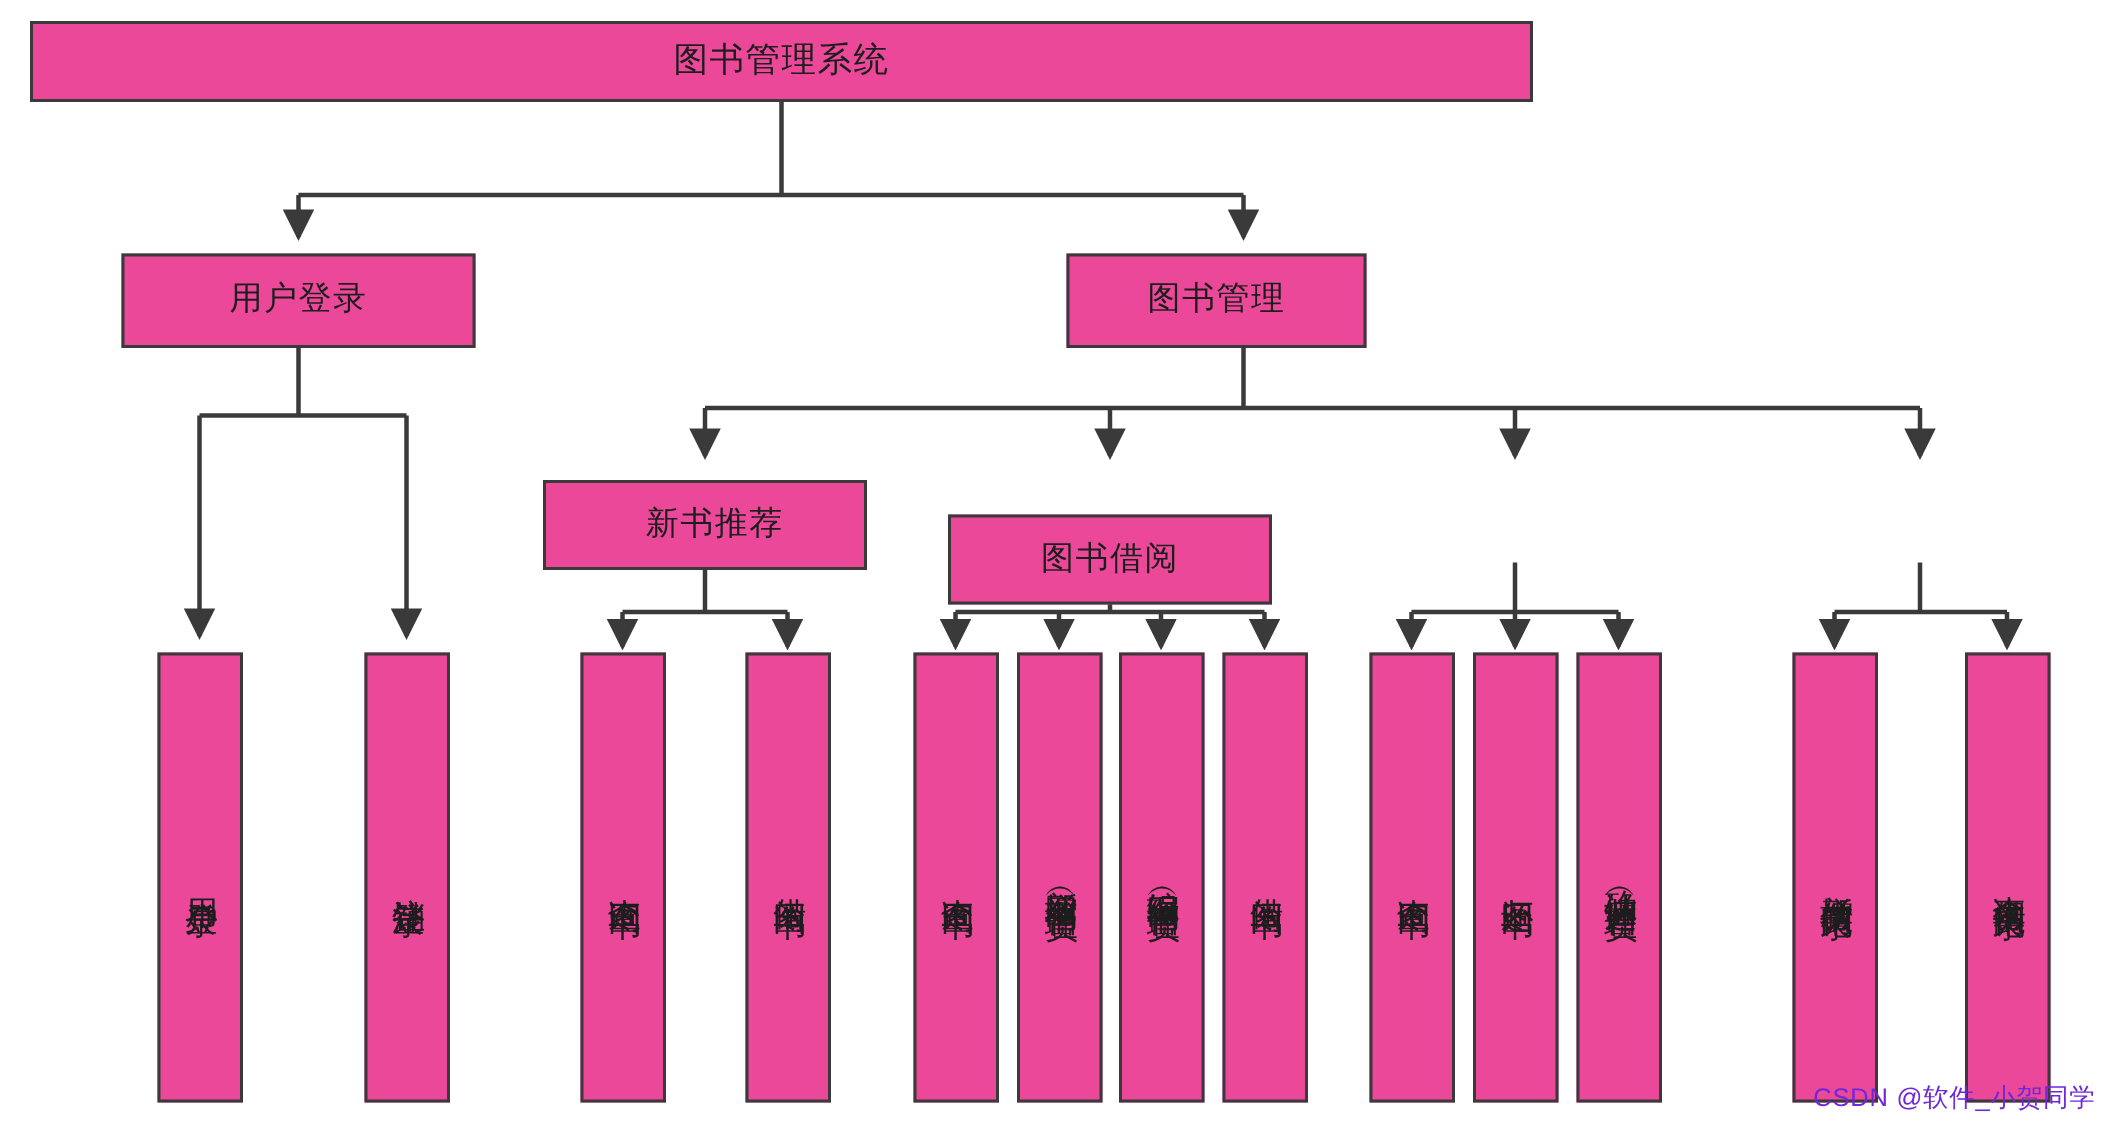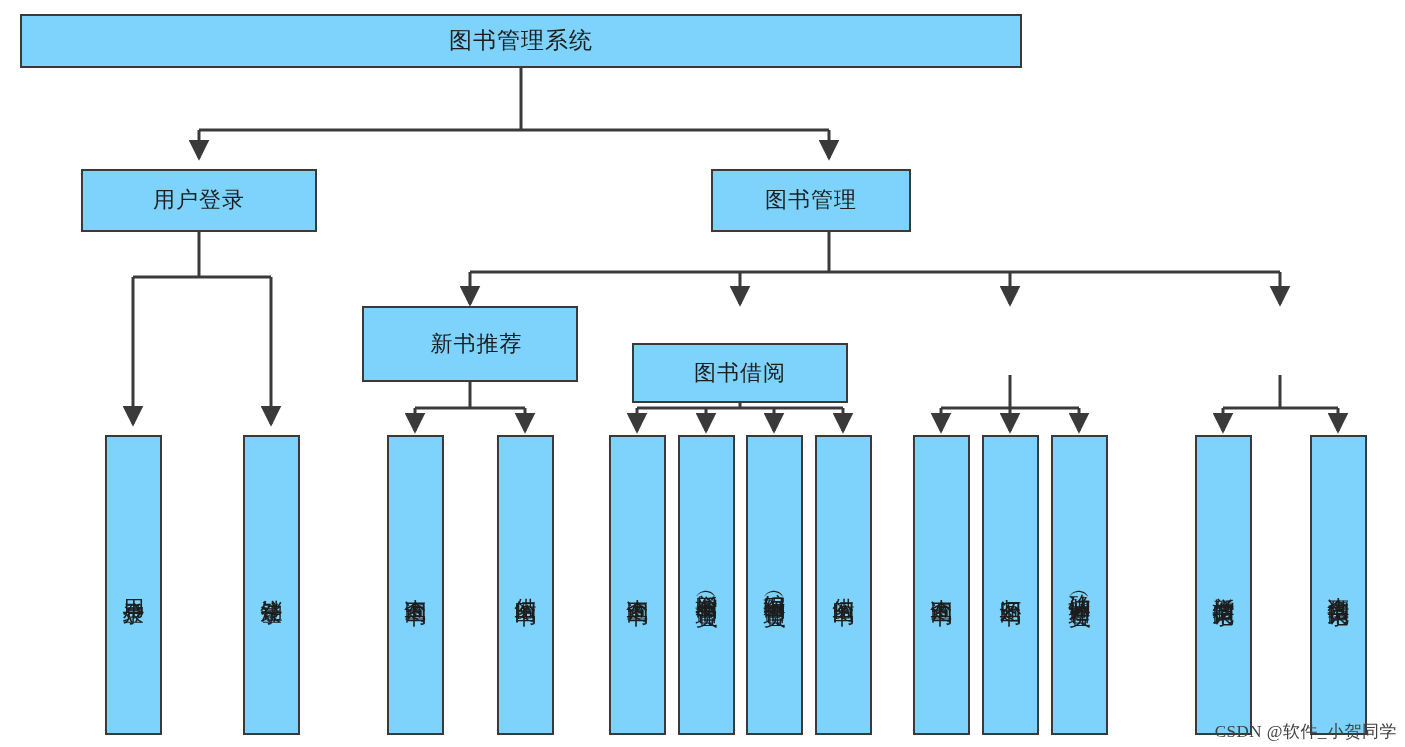--- a/index.html
+++ b/index.html
@@ -23,21 +23,21 @@
     left: 0;
     top: 0;
     width: 1405px;
     height: 747px;
     pointer-events: none;
   }
   .node {
     position: absolute;
     box-sizing: border-box;
     border: 2px solid #3a3a3a;
-    background: #7dd3fc;
+    background: #ec4899;
     display: flex;
     align-items: center;
     justify-content: center;
     color: #1d1d1d;
   }
   .node-h {
     font-size: 22px;
     letter-spacing: 1px;
     line-height: 1.1;
     white-space: nowrap;
@@ -60,24 +60,24 @@
     writing-mode: vertical-rl;
     text-orientation: upright;
     display: block;
     max-height: 100%;
   }
   .watermark {
     position: absolute;
     right: 8px;
     bottom: 4px;
     font-size: 17px;
-    color: #404040;
+    color: #6d28d9;
     letter-spacing: 0.5px;
     white-space: nowrap;
-    font-family: Liberation Serif, serif;
+    font-family: Liberation Sans, sans-serif;
   }
 </style>
 </head>
 <body>
 
 <div id="canvas">
 
   <svg id="wires" viewBox="0 0 1405 747" xmlns="http://www.w3.org/2000/svg">
     <defs>
       <marker id="arrow" viewBox="0 0 12 12" refX="10.5" refY="6" markerWidth="7" markerHeight="7" orient="auto-start-reverse">
@@ -126,21 +126,21 @@
       <path d="M 1223 408 L 1223 431" marker-end="url(#arrow)"></path>
       <path d="M 1338 408 L 1338 431" marker-end="url(#arrow)"></path>
     </g>
   </svg>
 
   <div class="node node-h node-root" style="left:20px; top:14px; width:1002px; height:54px;">图书管理系统</div>
 
   <div class="node node-h" style="left:81px; top:169px; width:236px; height:63px;">用户登录</div>
   <div class="node node-h" style="left:711px; top:169px; width:200px; height:63px;">图书管理</div>
 
-  <div class="node node-h" style="left:362px; top:306px; width:216px; height:76px;padding-left:13px;">新书推荐</div>
+  <div class="node node-h" style="left:362px; top:320px; width:216px; height:60px;padding-left:13px;">新书推荐</div>
   <div class="node node-h" style="left:632px; top:315px; width:216px; height:60px;margin-top:28px;">图书借阅</div>
 
   <div class="node node-v" style="left:105px; top:435px; width:57px; height:300px;">
     <span class="vtext">用户登录</span>
   </div>
   <div class="node node-v" style="left:243px; top:435px; width:57px; height:300px;">
     <span class="vtext">注销登录</span>
   </div>
 
   <div class="node node-v" style="left:387px; top:435px; width:57px; height:300px;">

